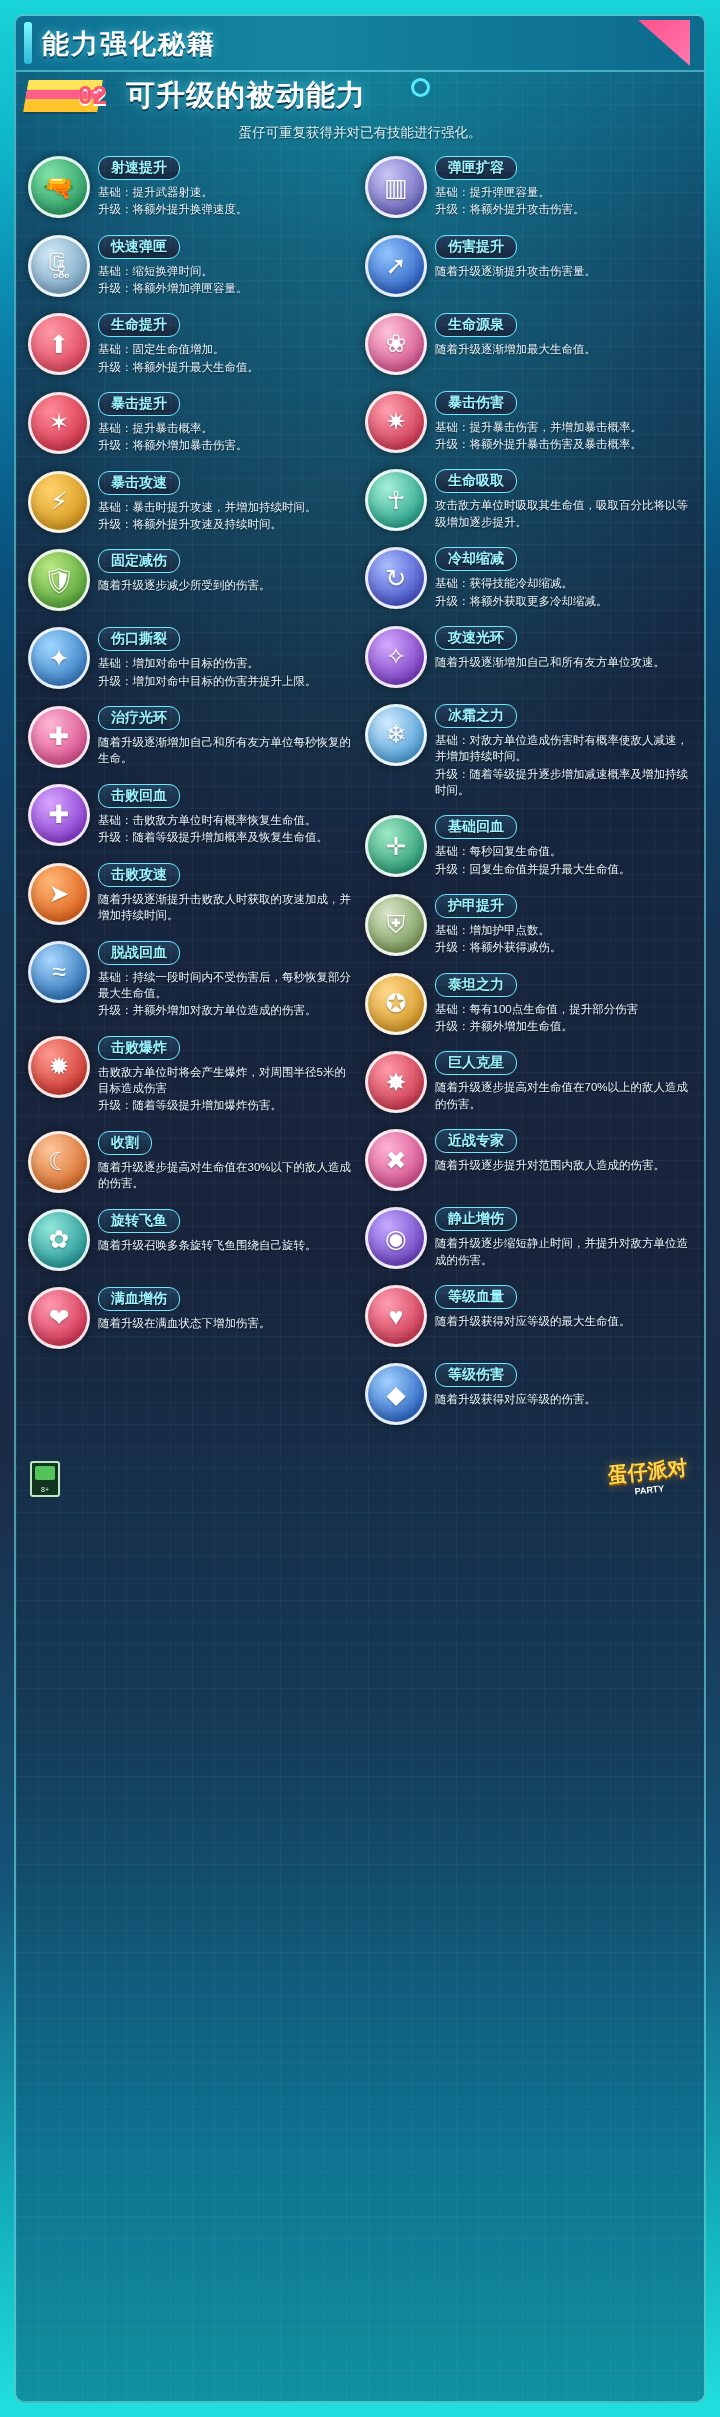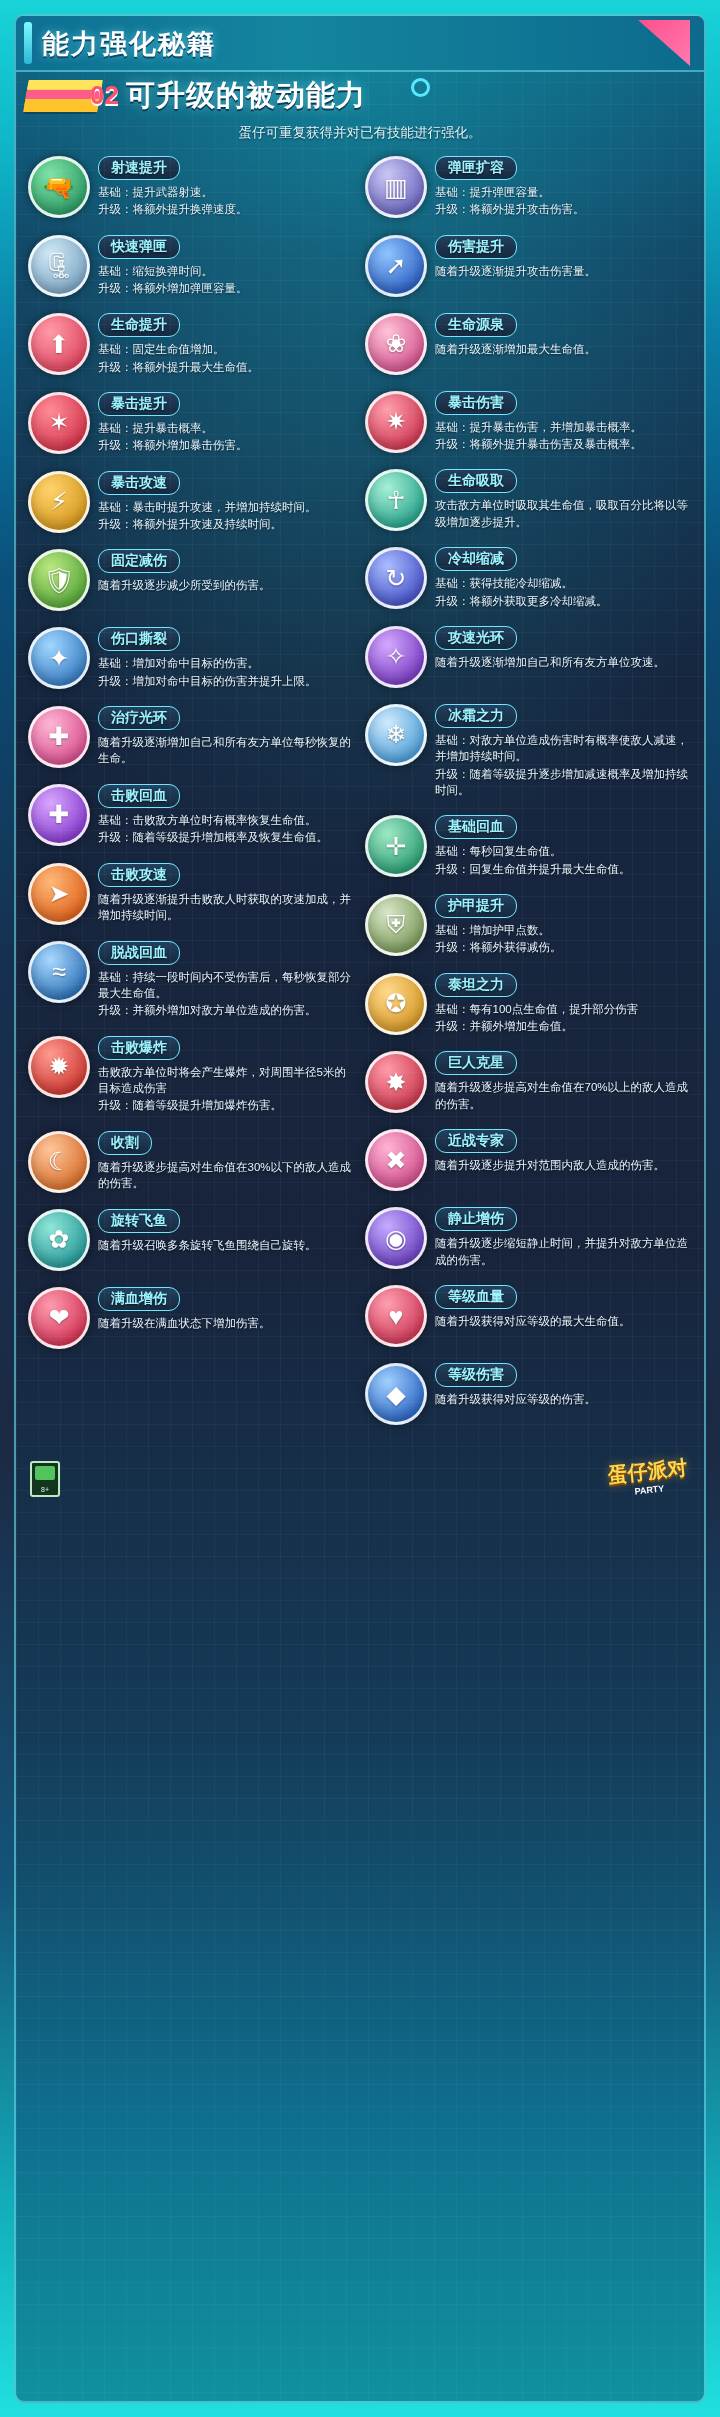--- a/index.html
+++ b/index.html
@@ -66,21 +66,21 @@
     position:absolute;left:10px;top:6px;width:74px;height:32px;
     background:linear-gradient(180deg,#ffe45c,#ffb524);
     border-radius:4px;
     transform:skewX(-10deg);
     box-shadow:0 2px 0 rgba(0,0,0,.25);
   }
   .sec-ribbon .b1{position:absolute;left:0;top:0;width:74px;height:9px;background:#ffe45c;}
   .sec-ribbon .b2{position:absolute;left:0;top:10px;width:74px;height:9px;background:#ff5c8a;}
   .sec-ribbon .b3{position:absolute;left:0;top:21px;width:74px;height:11px;background:#ffc32b;}
   .sec-num{
-    position:absolute;left:74px;top:6px;
+    position:absolute;left:62px;top:6px;
     font-size:26px;font-weight:bold;color:#ff5470;
     text-shadow:0 2px 0 #ffffff;
   }
   .sec-text{
     position:absolute;left:110px;top:2px;
     font-size:29px;font-weight:bold;color:#ffffff;letter-spacing:1px;
     text-shadow:0 2px 0 #0a3d55, 0 0 12px rgba(120,240,255,.55);
     text-align:center;
   }
   .sec-dot{

